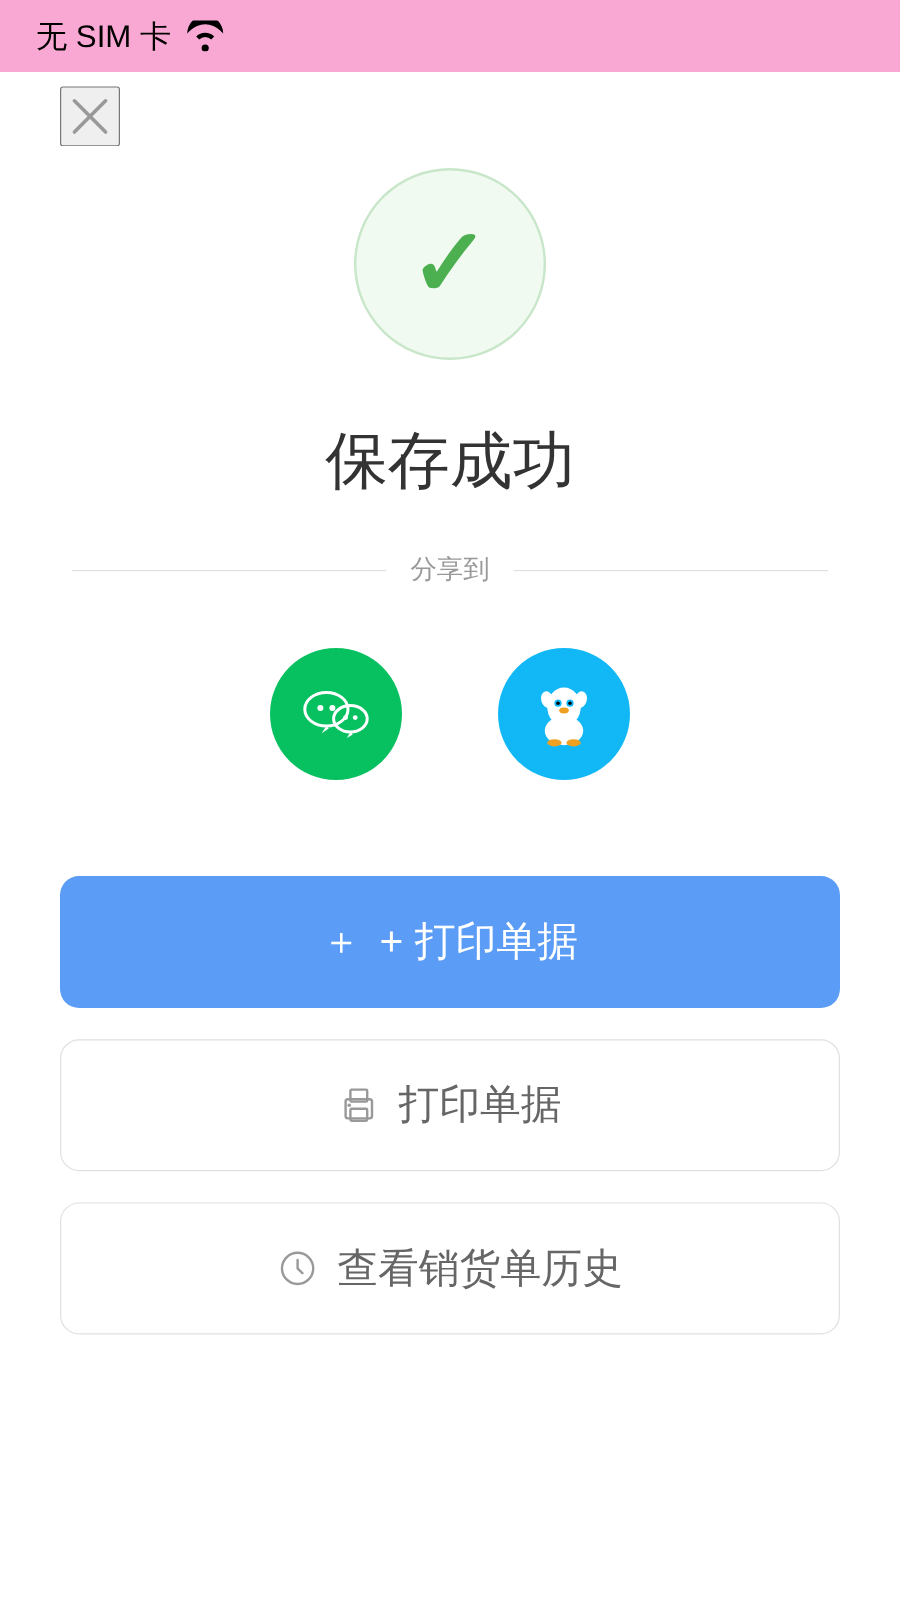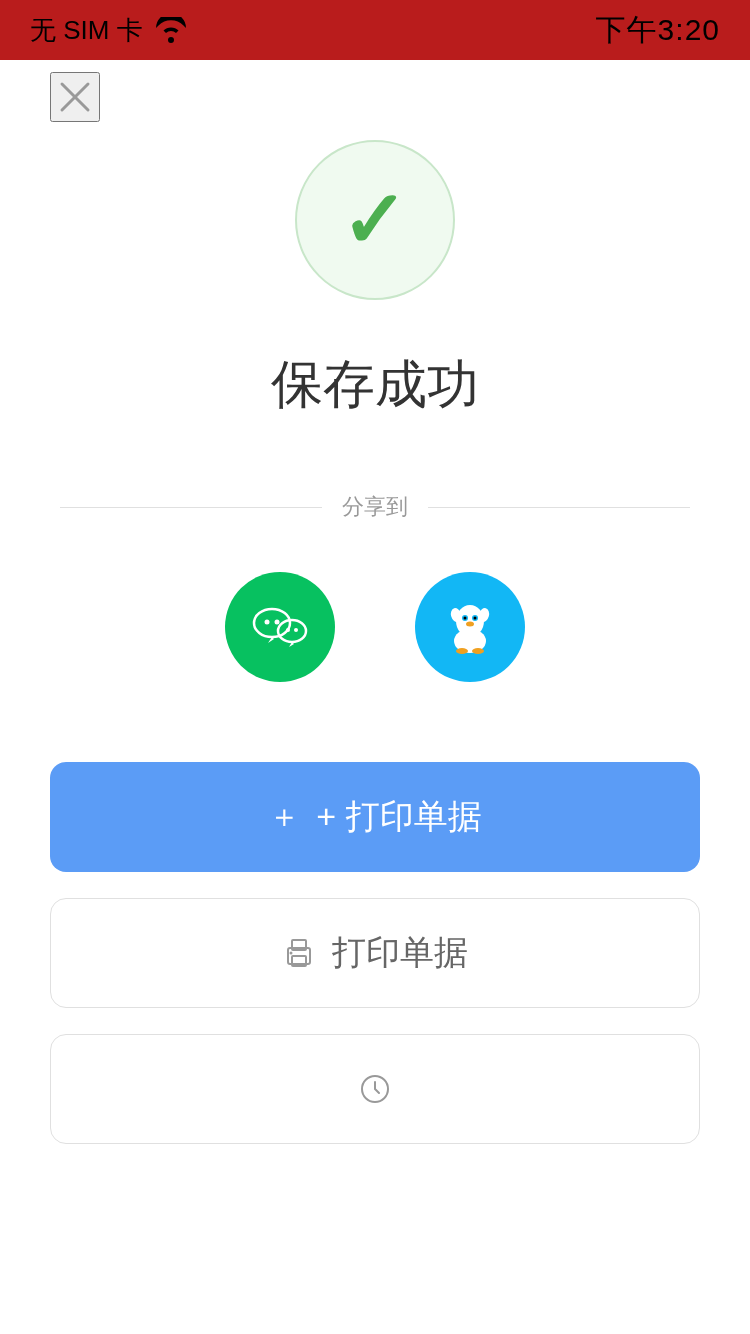--- a/index.html
+++ b/index.html
@@ -11,21 +11,21 @@
       background: #ffffff;
       font-family: -apple-system, "PingFang SC", "Helvetica Neue", sans-serif;
       position: relative;
       overflow-x: hidden;
     }
 
     
     .status-bar {
       width: 100%;
       height: 60px;
-      background: #b91c1c;
+      background: #f9a8d4;
       display: flex;
       align-items: center;
       justify-content: space-between;
       padding: 0 30px;
       font-size: 26px;
       color: #000;
     }
 
     .status-left {
       display: flex;
@@ -117,21 +117,21 @@
       font-size: 80px;
       line-height: 1;
       font-weight: bold;
     }
 
     
     .success-title {
       font-size: 52px;
       font-weight: 500;
       color: #333333;
-      margin-bottom: 72px;
+      margin-bottom: 40px;
     }
 
     
     .share-divider {
       width: 100%;
       display: flex;
       align-items: center;
       padding: 0 60px;
       margin-bottom: 50px;
       gap: 20px;
@@ -225,21 +225,20 @@
 <body>
 
 <div class="status-bar">
   <div class="status-left">
     <span>无 SIM 卡</span>
 
     <svg width="32" height="26" viewBox="0 0 32 26" fill="none">
       <path d="M16 20a3 3 0 110 6 3 3 0 010-6zm-7.5-6.5a10.6 10.6 0 0115 0l-2.5 2.5a7 7 0 00-10 0L8.5 13.5zm-5-5a17.5 17.5 0 0125 0L31 11a14 14 0 00-30 0L3.5 8.5z" fill="#000"></path>
     </svg>
   </div>
-  <div class="status-center">下午3:20</div>
 </div>
 
 <button class="close-btn">
   <svg width="36" height="36" viewBox="0 0 36 36" fill="none">
     <line x1="5" y1="5" x2="31" y2="31" stroke="#999" stroke-width="3" stroke-linecap="round"></line>
     <line x1="31" y1="5" x2="5" y2="31" stroke="#999" stroke-width="3" stroke-linecap="round"></line>
   </svg>
 </button>
 
 <div class="main-content">
@@ -313,16 +312,17 @@
       </svg>
       <span>打印单据</span>
     </button>
 
     <button class="btn-secondary">
 
       <svg width="34" height="34" viewBox="0 0 34 34" fill="none">
         <circle cx="17" cy="17" r="13" stroke="#999" stroke-width="2" fill="none"></circle>
         <path d="M17 10v7l4 4" stroke="#999" stroke-width="2" stroke-linecap="round" stroke-linejoin="round"></path>
       </svg>
+      <span>查看销货单历史</span>
     </button>
   </div>
 
 </div>
 
 </body></html>

